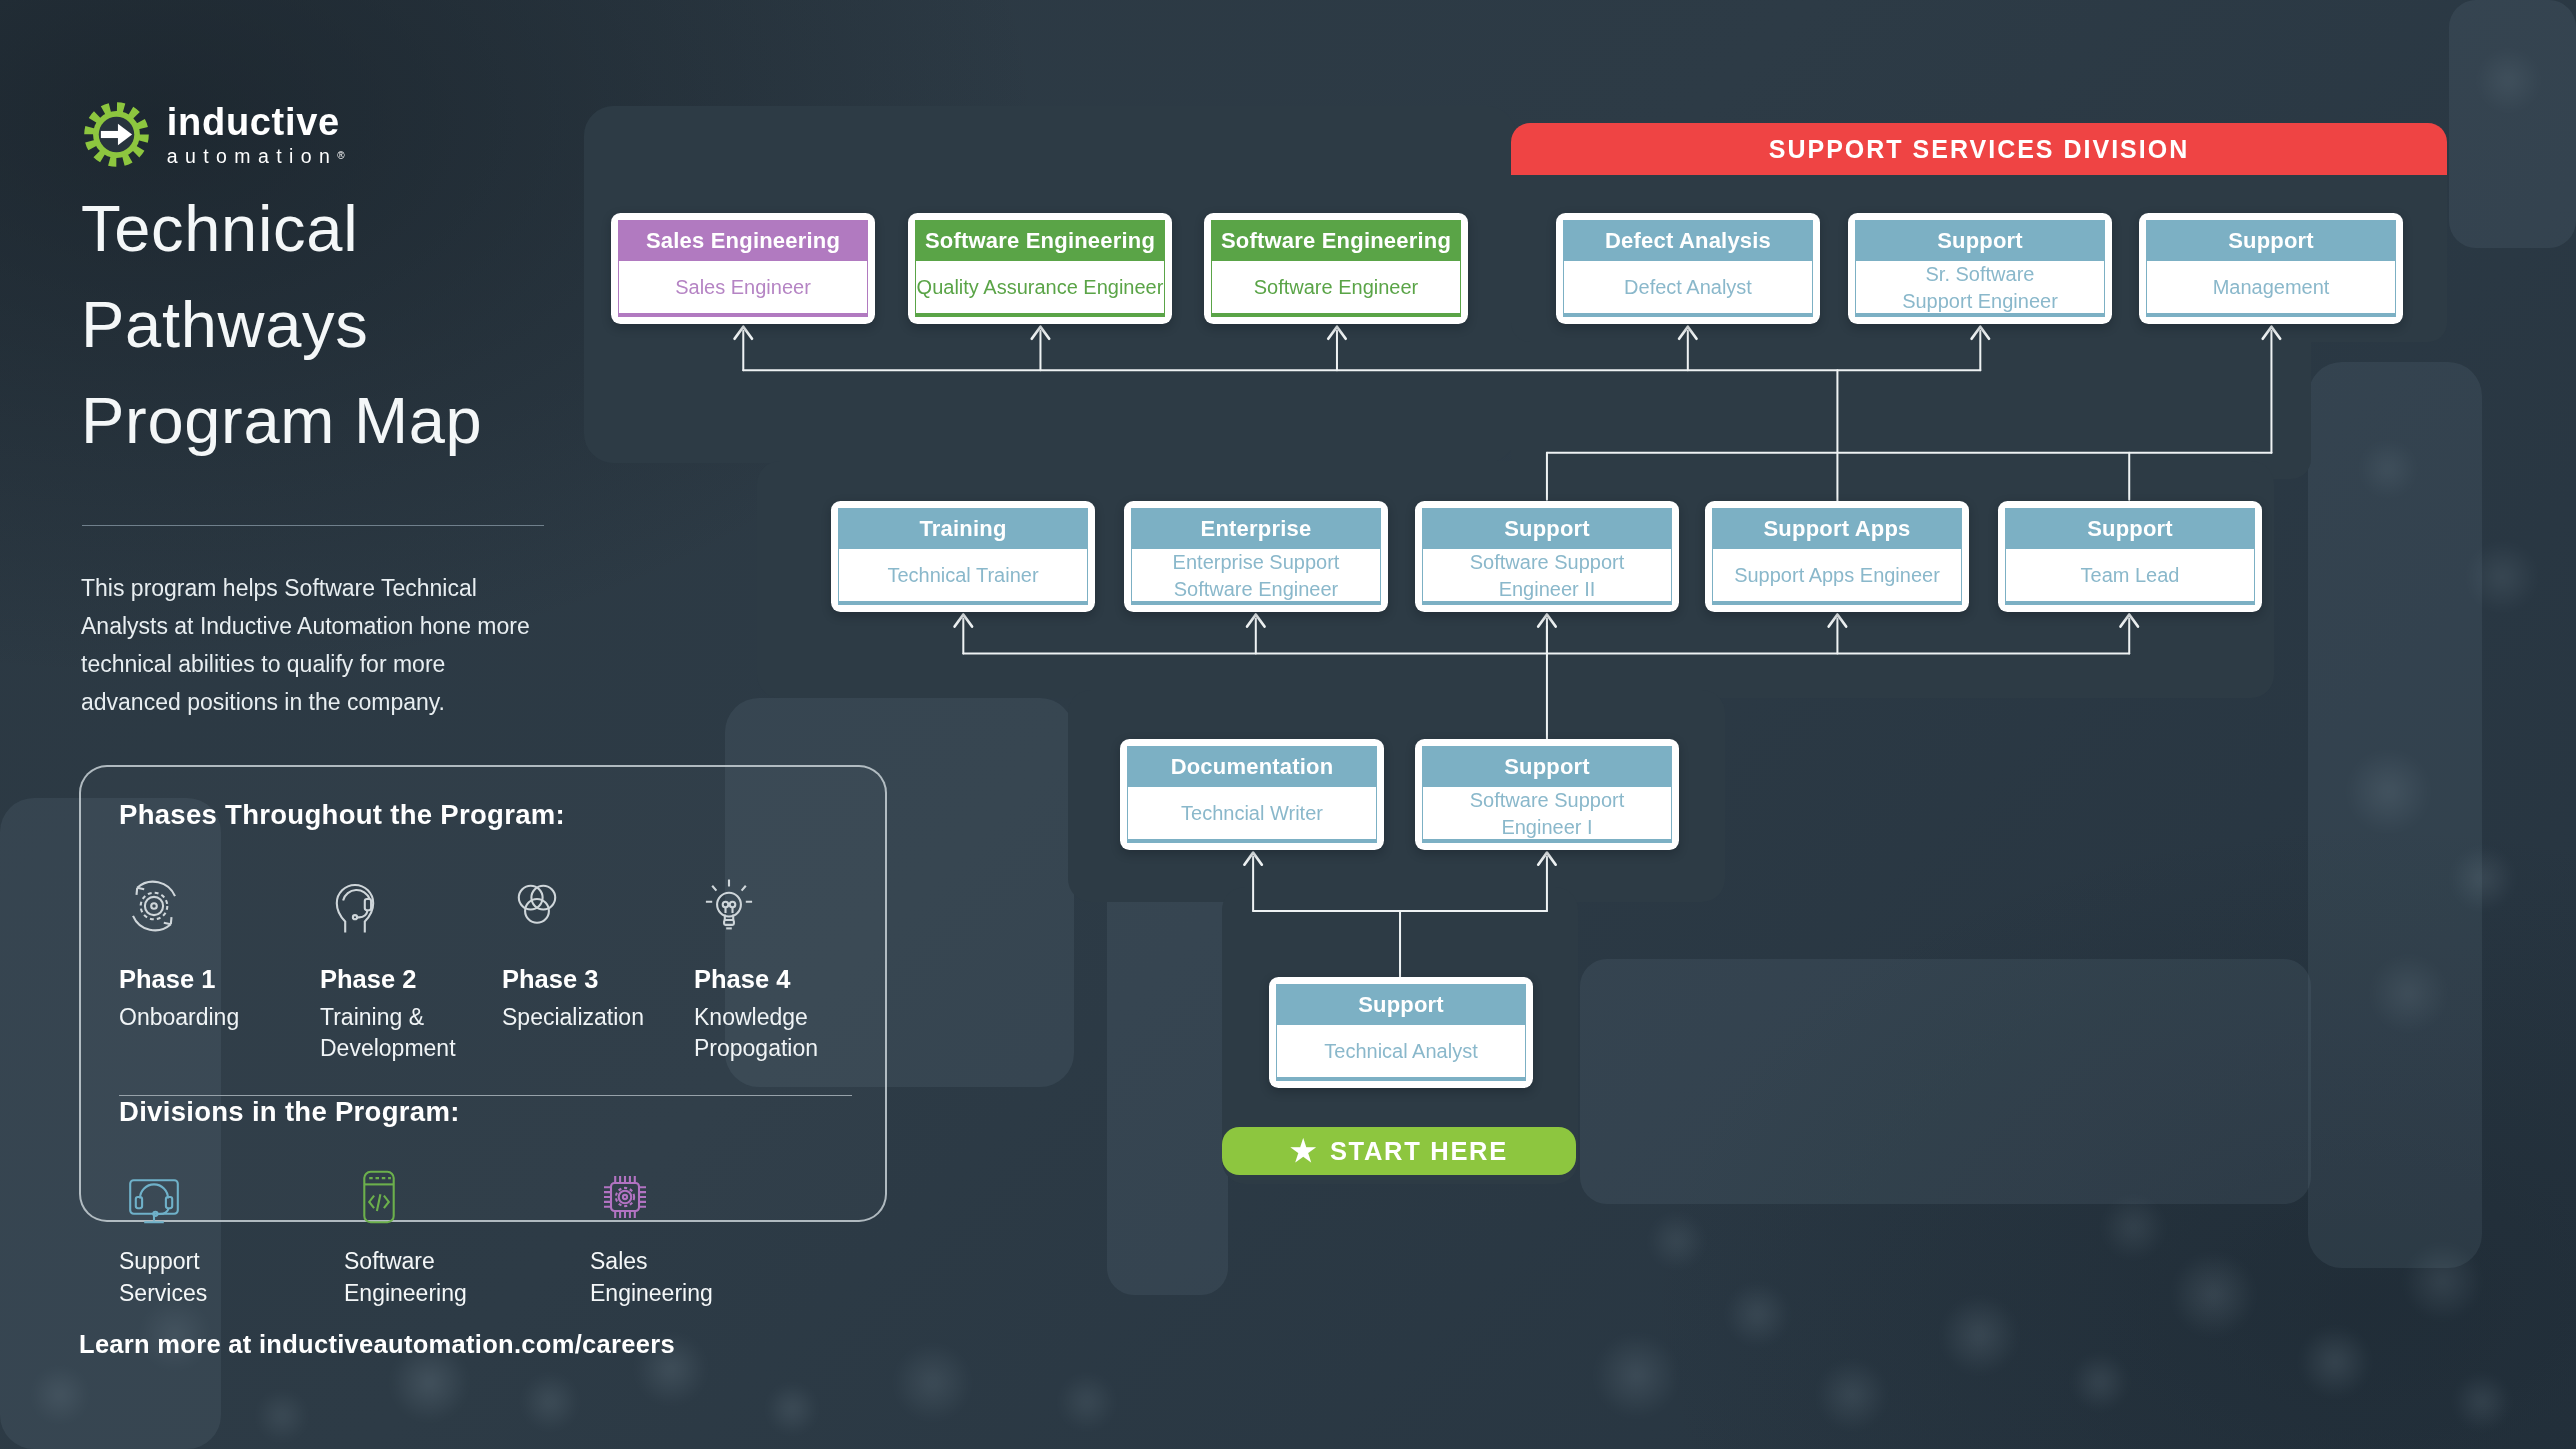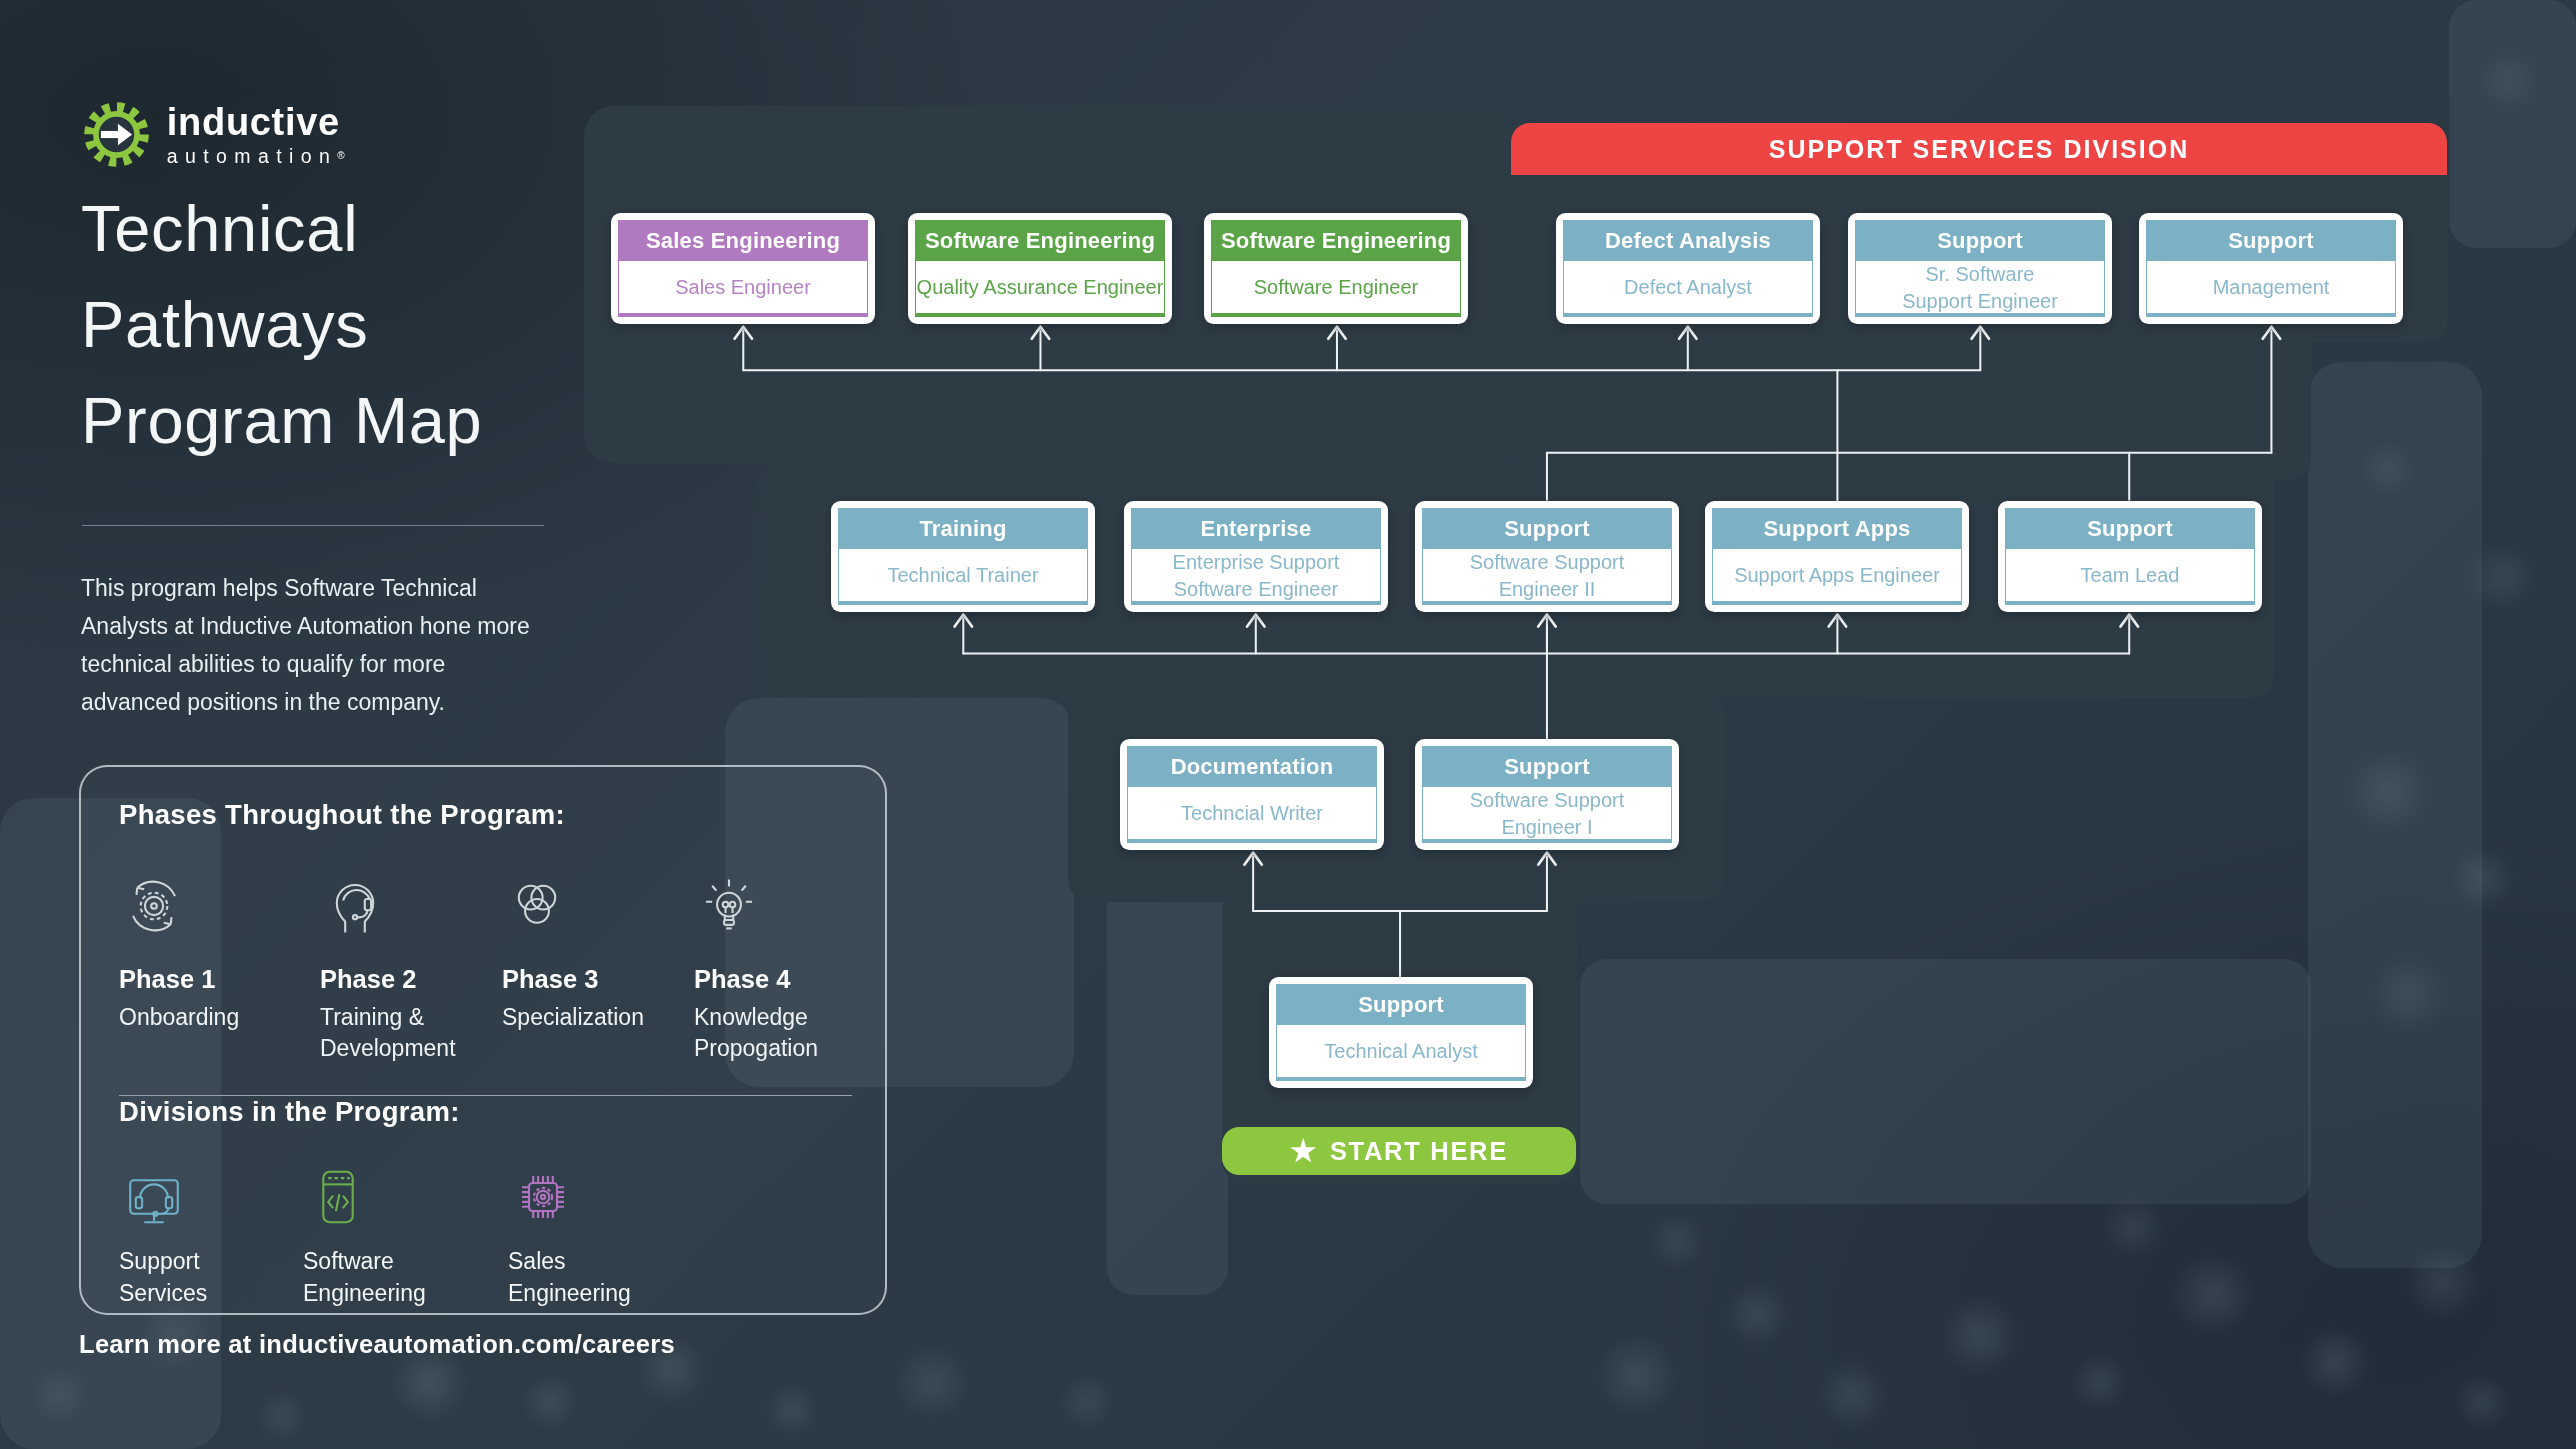--- a/index.html
+++ b/index.html
@@ -18,33 +18,33 @@
   #logo{position:absolute;left:81px;top:99px;display:flex;align-items:center;}
   #logo svg{width:71px;height:71px;}
   #logo .words{margin-left:14.8px;line-height:1;}
   #logo .brand{font-size:38px;font-weight:700;letter-spacing:0.7px;color:#fff;}
   #logo .sub{font-size:19.5px;font-weight:500;letter-spacing:7.4px;color:#fff;margin-top:6px;}
   #logo .tm{font-size:10px;vertical-align:4px;letter-spacing:0;}
   #page-title{position:absolute;left:81px;top:181px;width:510px;font-size:65px;line-height:96px;
     font-weight:300;color:#f4f7f8;letter-spacing:0.7px;}
   #title-divider{position:absolute;left:82px;top:525px;width:462px;height:1.3px;background:#70808c;}
   #intro{position:absolute;left:81px;top:569px;width:470px;font-size:23px;line-height:38px;color:#e8eef1;font-weight:400;}
-  #info-panel{position:absolute;left:79px;top:765px;width:808px;height:550px;border:2px solid rgba(200,209,214,.85);
+  #info-panel{position:absolute;left:79px;top:765px;width:808px;height:457px;border:2px solid rgba(200,209,214,.85);
     border-radius:28px;background:rgba(255,255,255,0.025);box-sizing:border-box;padding:32px 38px 0 38px;}
   .panel-heading{font-size:27.5px;font-weight:700;color:#fff;letter-spacing:0.3px;}
   #phase-row{display:flex;margin-top:35px;}
   .phase-item{width:201px;flex:none;}
   .phase-item:nth-child(2){width:182px;}
   .phase-item:nth-child(3){width:192px;}
   .phase-icon{height:75px;display:flex;align-items:flex-end;}
   .phase-icon svg{width:70px;height:70px;}
   .phase-name{font-size:25.5px;font-weight:700;margin-top:24px;}
   .phase-desc{font-size:23px;line-height:31px;margin-top:8px;color:#f0f4f6;width:154px;}
   #info-divider{margin-top:31px;width:733px;height:1.3px;background:#97a2aa;}
-  #division-row{display:flex;margin-top:34px;}
+  #division-row{display:flex;margin-top:34px;gap:41px;}
   .division-item{flex:none;}
   .division-item:nth-child(1){width:184px;}
   .division-item:nth-child(2){width:205px;}
   .division-icon svg{width:70px;height:70px;}
   .division-label{font-size:23px;line-height:32px;margin-top:10.7px;width:148px;color:#f4f7f8;}
   #footer-note{position:absolute;left:79px;top:1330px;font-size:25.5px;font-weight:700;letter-spacing:0.3px;color:#fff;}
   
   #ssd-panel{position:absolute;left:1511px;top:123px;width:936px;height:219px;background:#2d3b45;border-radius:19px;}
   #ssd-header{height:52px;border-radius:19px 19px 0 0;background:#ef4444;display:flex;align-items:center;justify-content:center;
     font-size:25px;font-weight:700;letter-spacing:2px;color:#fff;}

